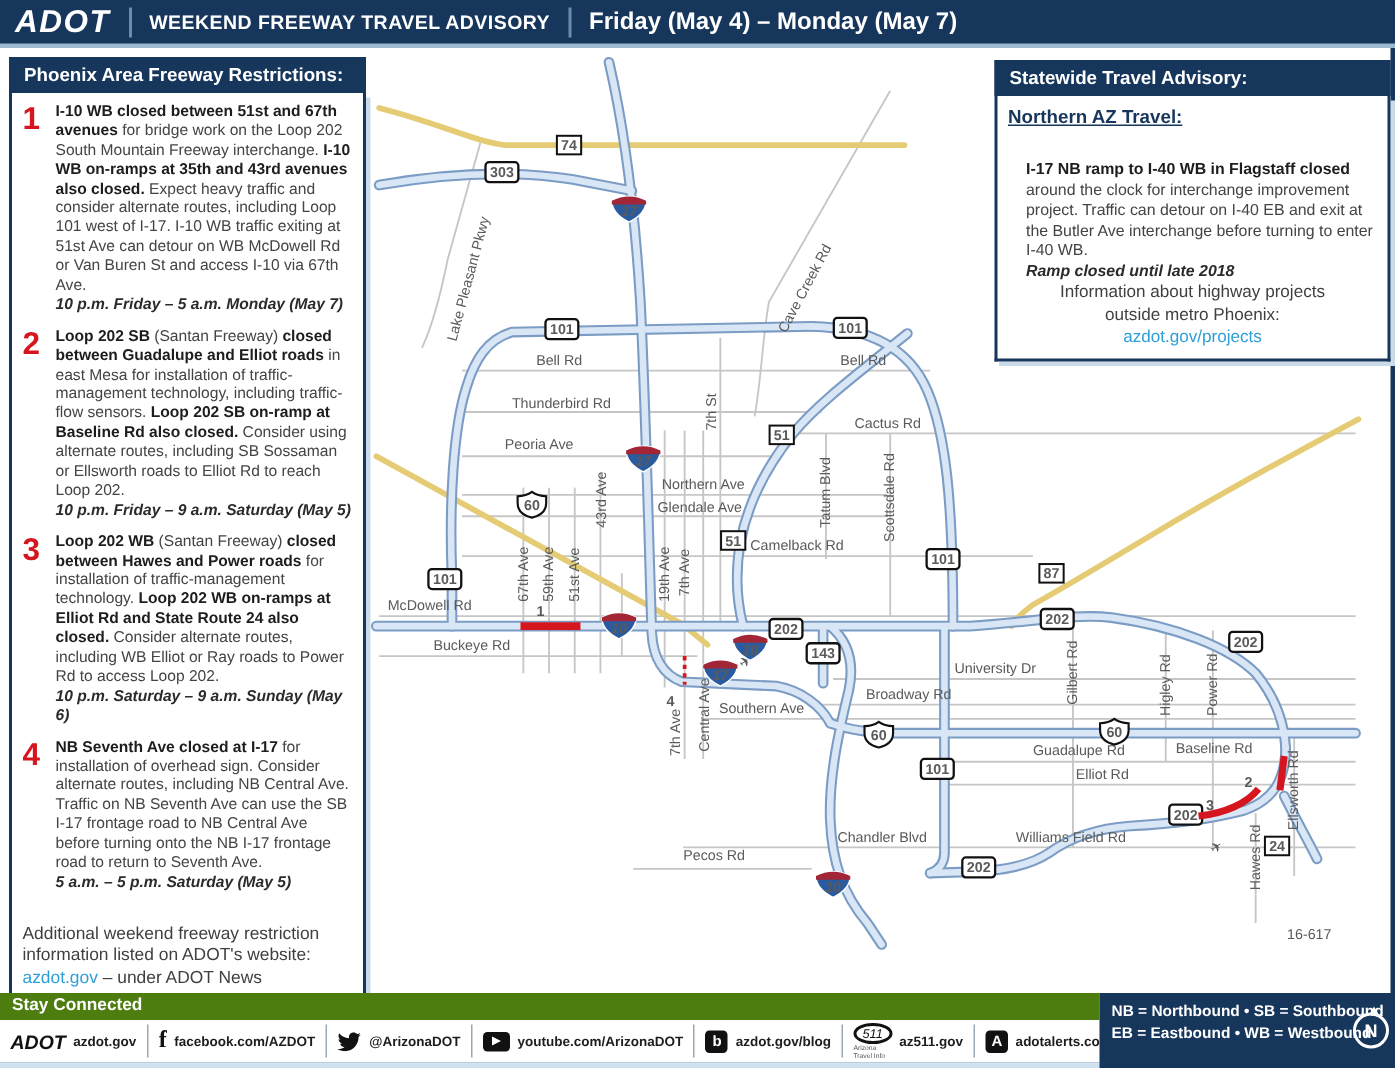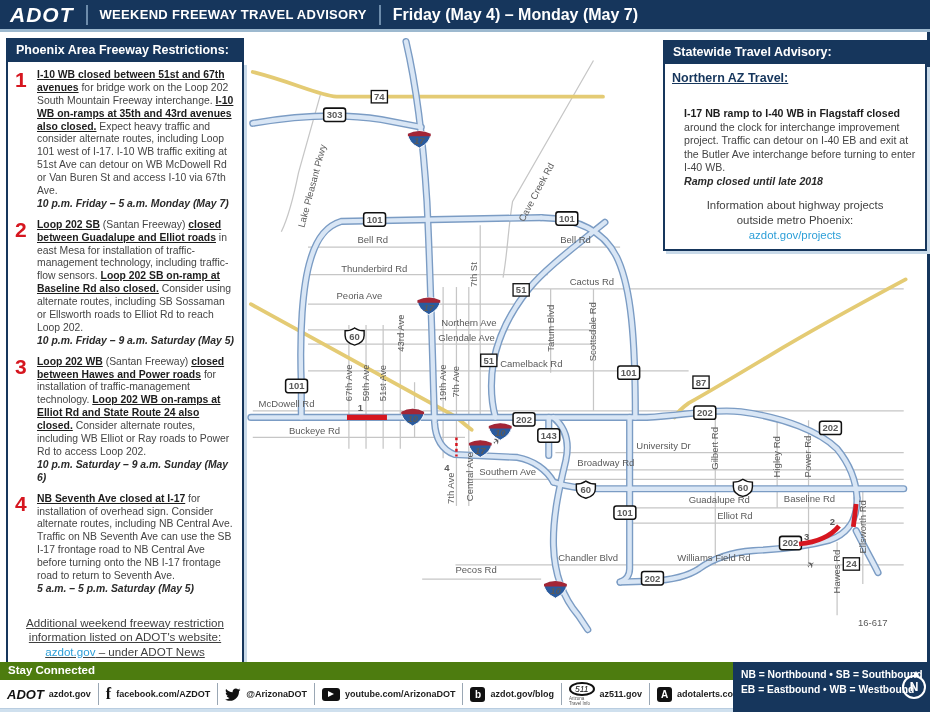--- a/index.html
+++ b/index.html
@@ -24,28 +24,28 @@
   .panel { position:absolute; z-index:5; }
   .panel-title { background:#16365c; border:2px solid #16365c; color:#fff; font-weight:bold;
                  font-size:12.5px; padding:3px 8px; }
   .panel-body { background:#fff; border:2px solid #16365c; border-top:none; padding:7px 7px 6px 7px;
                 box-shadow:3px 3px 0 #c9dae9; }
   #left-panel { left:6px; top:38px; width:238px; }
   #right-panel { left:663px; top:40px; width:264px; }
   .restriction { display:flex; margin-bottom:8px; }
   .rnum { width:22px; flex:0 0 22px; color:#d6161f; font-size:21px; font-weight:bold; line-height:1; }
   .rtext { font-size:10.4px; line-height:1.24; color:#444; }
-  .rtext .seg-b { font-weight:bold; color:#1d1d1d;text-decoration:underline; }
+  .rtext .seg-b { font-weight:bold; color:#1d1d1d; }
   .rtime { font-weight:bold; font-style:italic; color:#2b2b2b; }
-  .lp-footer { text-align:center; font-size:11.6px; color:#3f3f3f; line-height:1.25; margin-top:20px;text-decoration:underline; }
+  .lp-footer { font-size:11.6px; color:#3f3f3f; line-height:1.25; margin-top:20px; }
   a.link { color:#2d9fd8; text-decoration:none; }
   #nz-title { color:#16365c; font-weight:bold; font-size:12.5px; text-decoration:underline; margin-bottom:22px; }
   #nz-body { font-size:10.6px; line-height:1.28; color:#444; padding-left:12px; }
   #nz-body .seg-b { font-weight:bold; color:#1d1d1d;margin-top:34px; }
-  .rp-info { text-align:center; font-size:11.4px; color:#3f3f3f; margin-top:10px; line-height:1.3; }
+  .rp-info { text-align:center; font-size:11.4px; color:#3f3f3f; line-height:1.3; }
   
   #stay-bar { position:absolute; left:0; top:662px; width:733px; height:18px; background:#4d7c0f;
               color:#fff; font-weight:bold; font-size:11.5px; padding:2px 0 0 8px; z-index:6; }
   #links-bar { position:absolute; left:0; top:680px; width:733px; height:29px; background:#fff;
                display:flex; align-items:center; z-index:6; border-bottom:1px solid #b9cde0; }
   .slink { display:flex; align-items:center; gap:5px; padding:0 7px; height:22px;
            border-right:1px solid #9aa7b4; }
   .slink:last-child { border-right:none; }
   .slabel { font-size:9px; font-weight:bold; color:#1d1d1d; white-space:nowrap; }
   .adot-mini { font-weight:bold; font-style:italic; font-size:13px; color:#111; }

